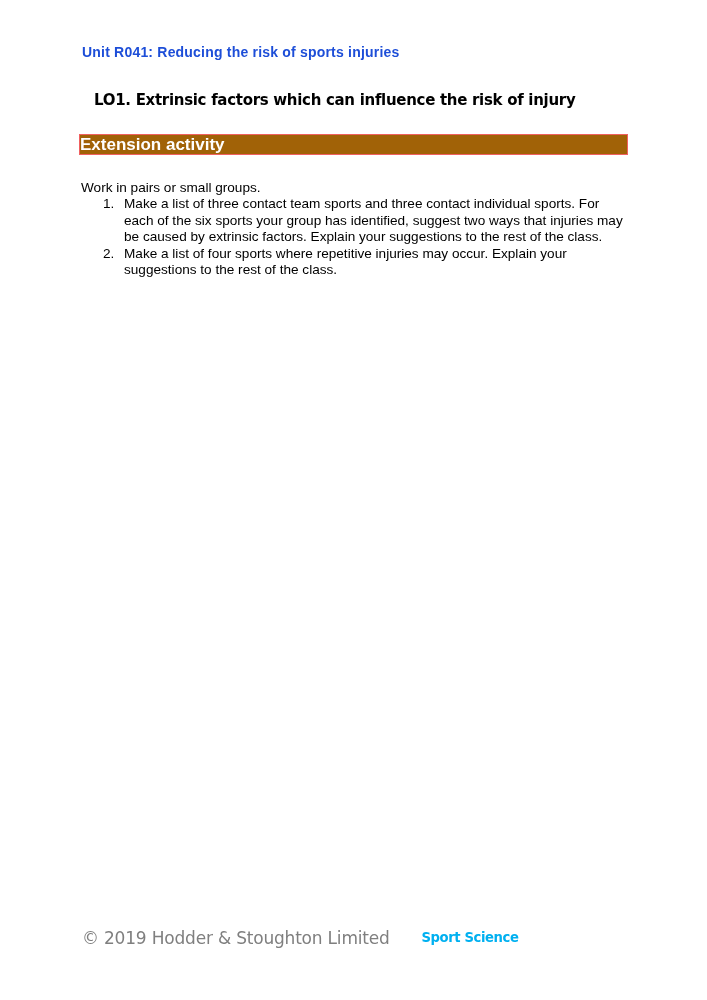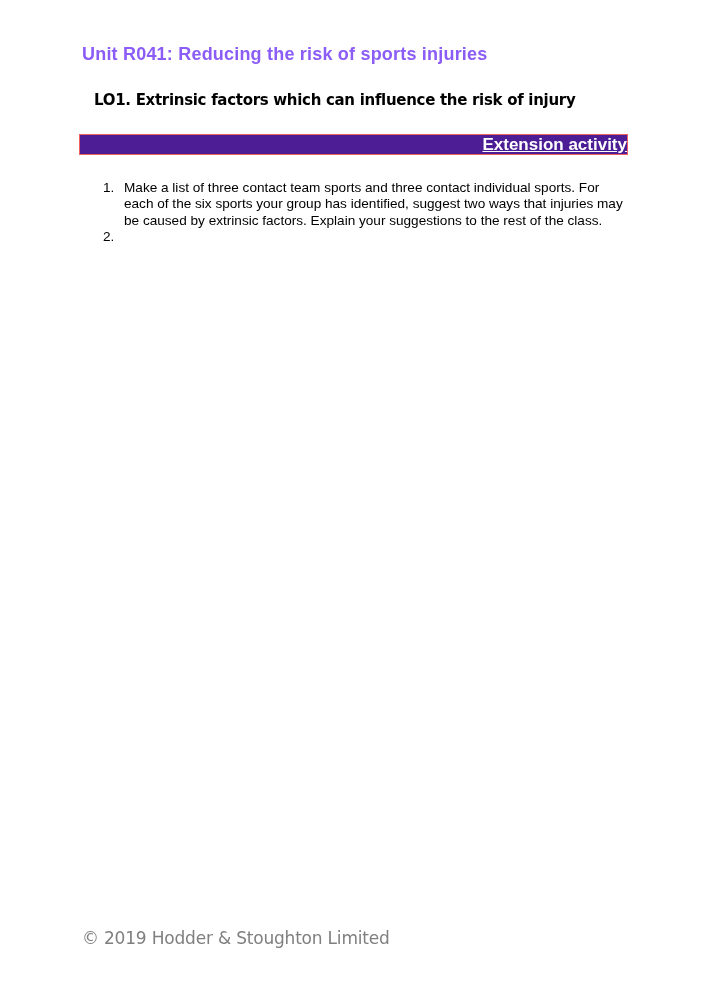--- a/index.html
+++ b/index.html
@@ -13,22 +13,22 @@
       position: relative;
       overflow: hidden;
       font-family: "Liberation Sans", sans-serif;
     }
     .unit-title {
       position: absolute;
       left: 82px;
       top: 44px;
       font-family: "Liberation Sans", sans-serif;
       font-weight: bold;
-      font-size: 18px;
-      color: #8b5cf6;
+      font-size: 14px;
+      color: #1d4ed8;
       letter-spacing: 0.2px;
       white-space: nowrap;
     }
     .lo-title {
       position: absolute;
       left: 82px;
       top: 91px;
       font-family: "DejaVu Sans", sans-serif;
       font-weight: bold;
       font-size: 15px;
@@ -36,30 +36,29 @@
       white-space: nowrap;
       letter-spacing: -0.3px;
       margin-left: 12px;
     }
     .banner {
       position: absolute;
       left: 79px;
       top: 134px;
       width: 549px;
       height: 21px;
-      background: #4c1d95;
+      background: #a16207;
       border: 1px solid #f06060;
       box-sizing: border-box;
       color: #ffffff;
       font-family: "Liberation Sans", sans-serif;
       font-weight: bold;
       font-size: 17px;
       line-height: 20px;
-      text-align: right;
-      text-decoration: underline;
+      text-align: left;
     }
     .content {
       position: absolute;
       left: 81px;
       top: 180px;
       width: 550px;
       font-family: "Liberation Sans", sans-serif;
       font-size: 13.6px;
       line-height: 16.4px;
       color: #000000;
@@ -109,27 +108,30 @@
 </head>
 <body>
 
 <div class="unit-title">Unit R041: Reducing the risk of sports injuries</div>
 
 <div class="lo-title">LO1. Extrinsic factors which can influence the risk of injury</div>
 
 <div class="banner">Extension activity</div>
 
 <div class="content">
+  <p class="intro">Work in pairs or small groups.</p>
   <ol class="task-list">
     <li class="task-item">
       <span class="task-num">1.</span>
       <span class="task-text">Make a list of three contact team sports and three contact individual sports. For each of the six sports your group has identified, suggest two ways that injuries may be caused by extrinsic factors. Explain your suggestions to the rest of the class.</span>
     </li>
     <li class="task-item">
       <span class="task-num">2.</span>
+      <span class="task-text">Make a list of four sports where repetitive injuries may occur. Explain your suggestions to the rest of the class.</span>
     </li>
   </ol>
 </div>
 
 <div class="footer-copyright">© 2019 Hodder &amp; Stoughton Limited</div>
 
 <div class="footer-brand">
+  <div class="brand-line2">Sport Science</div>
 </div>
 
 </body></html>

